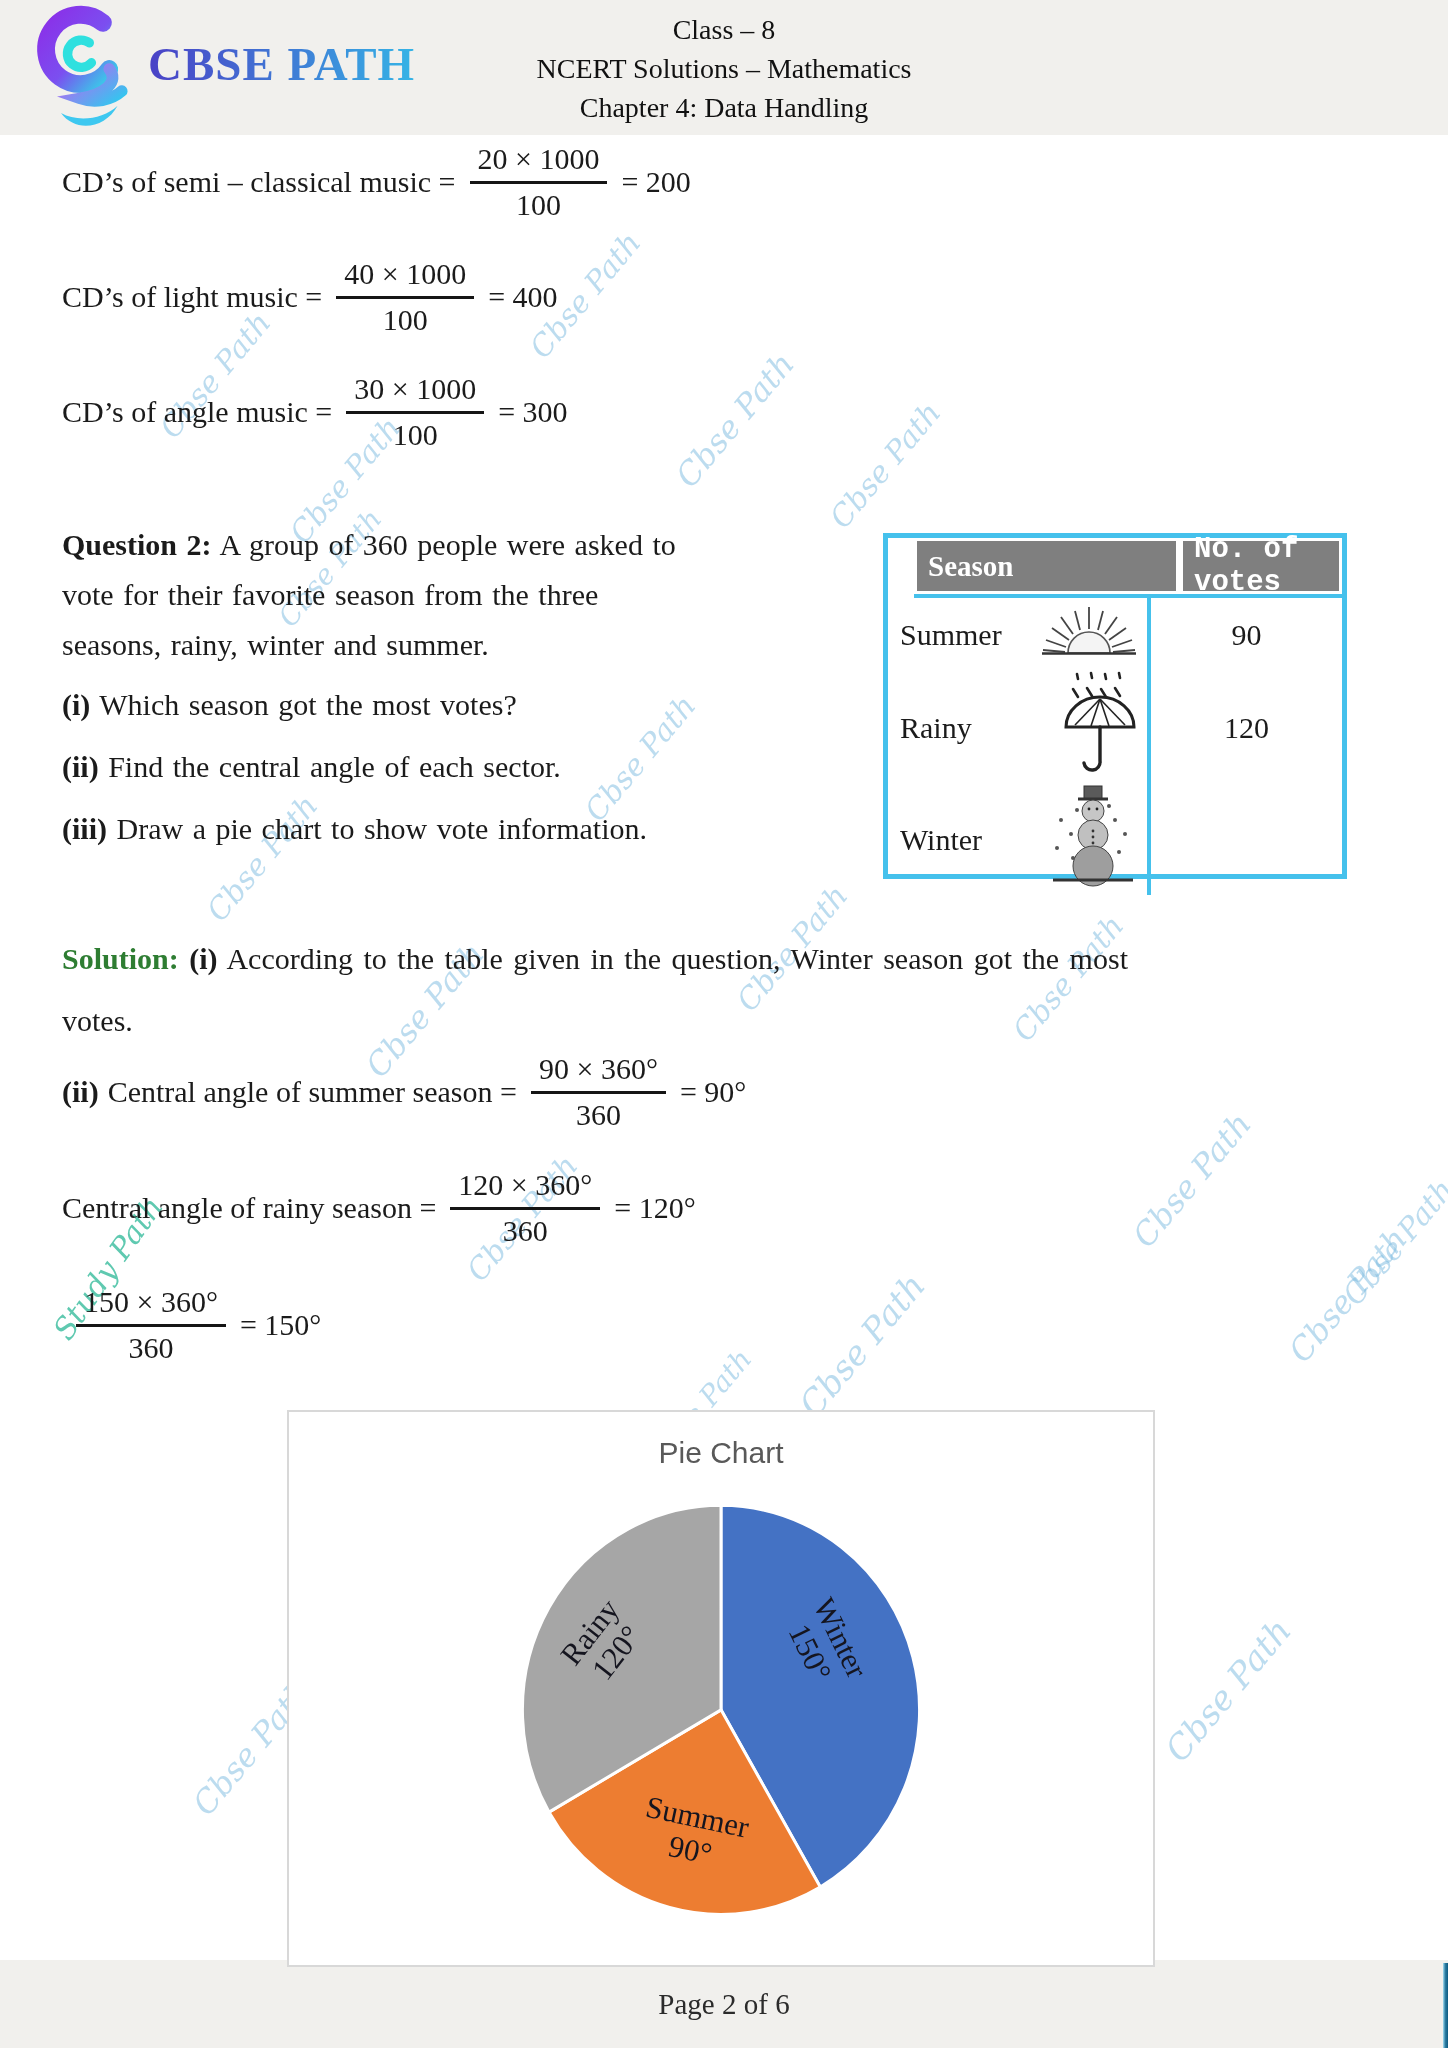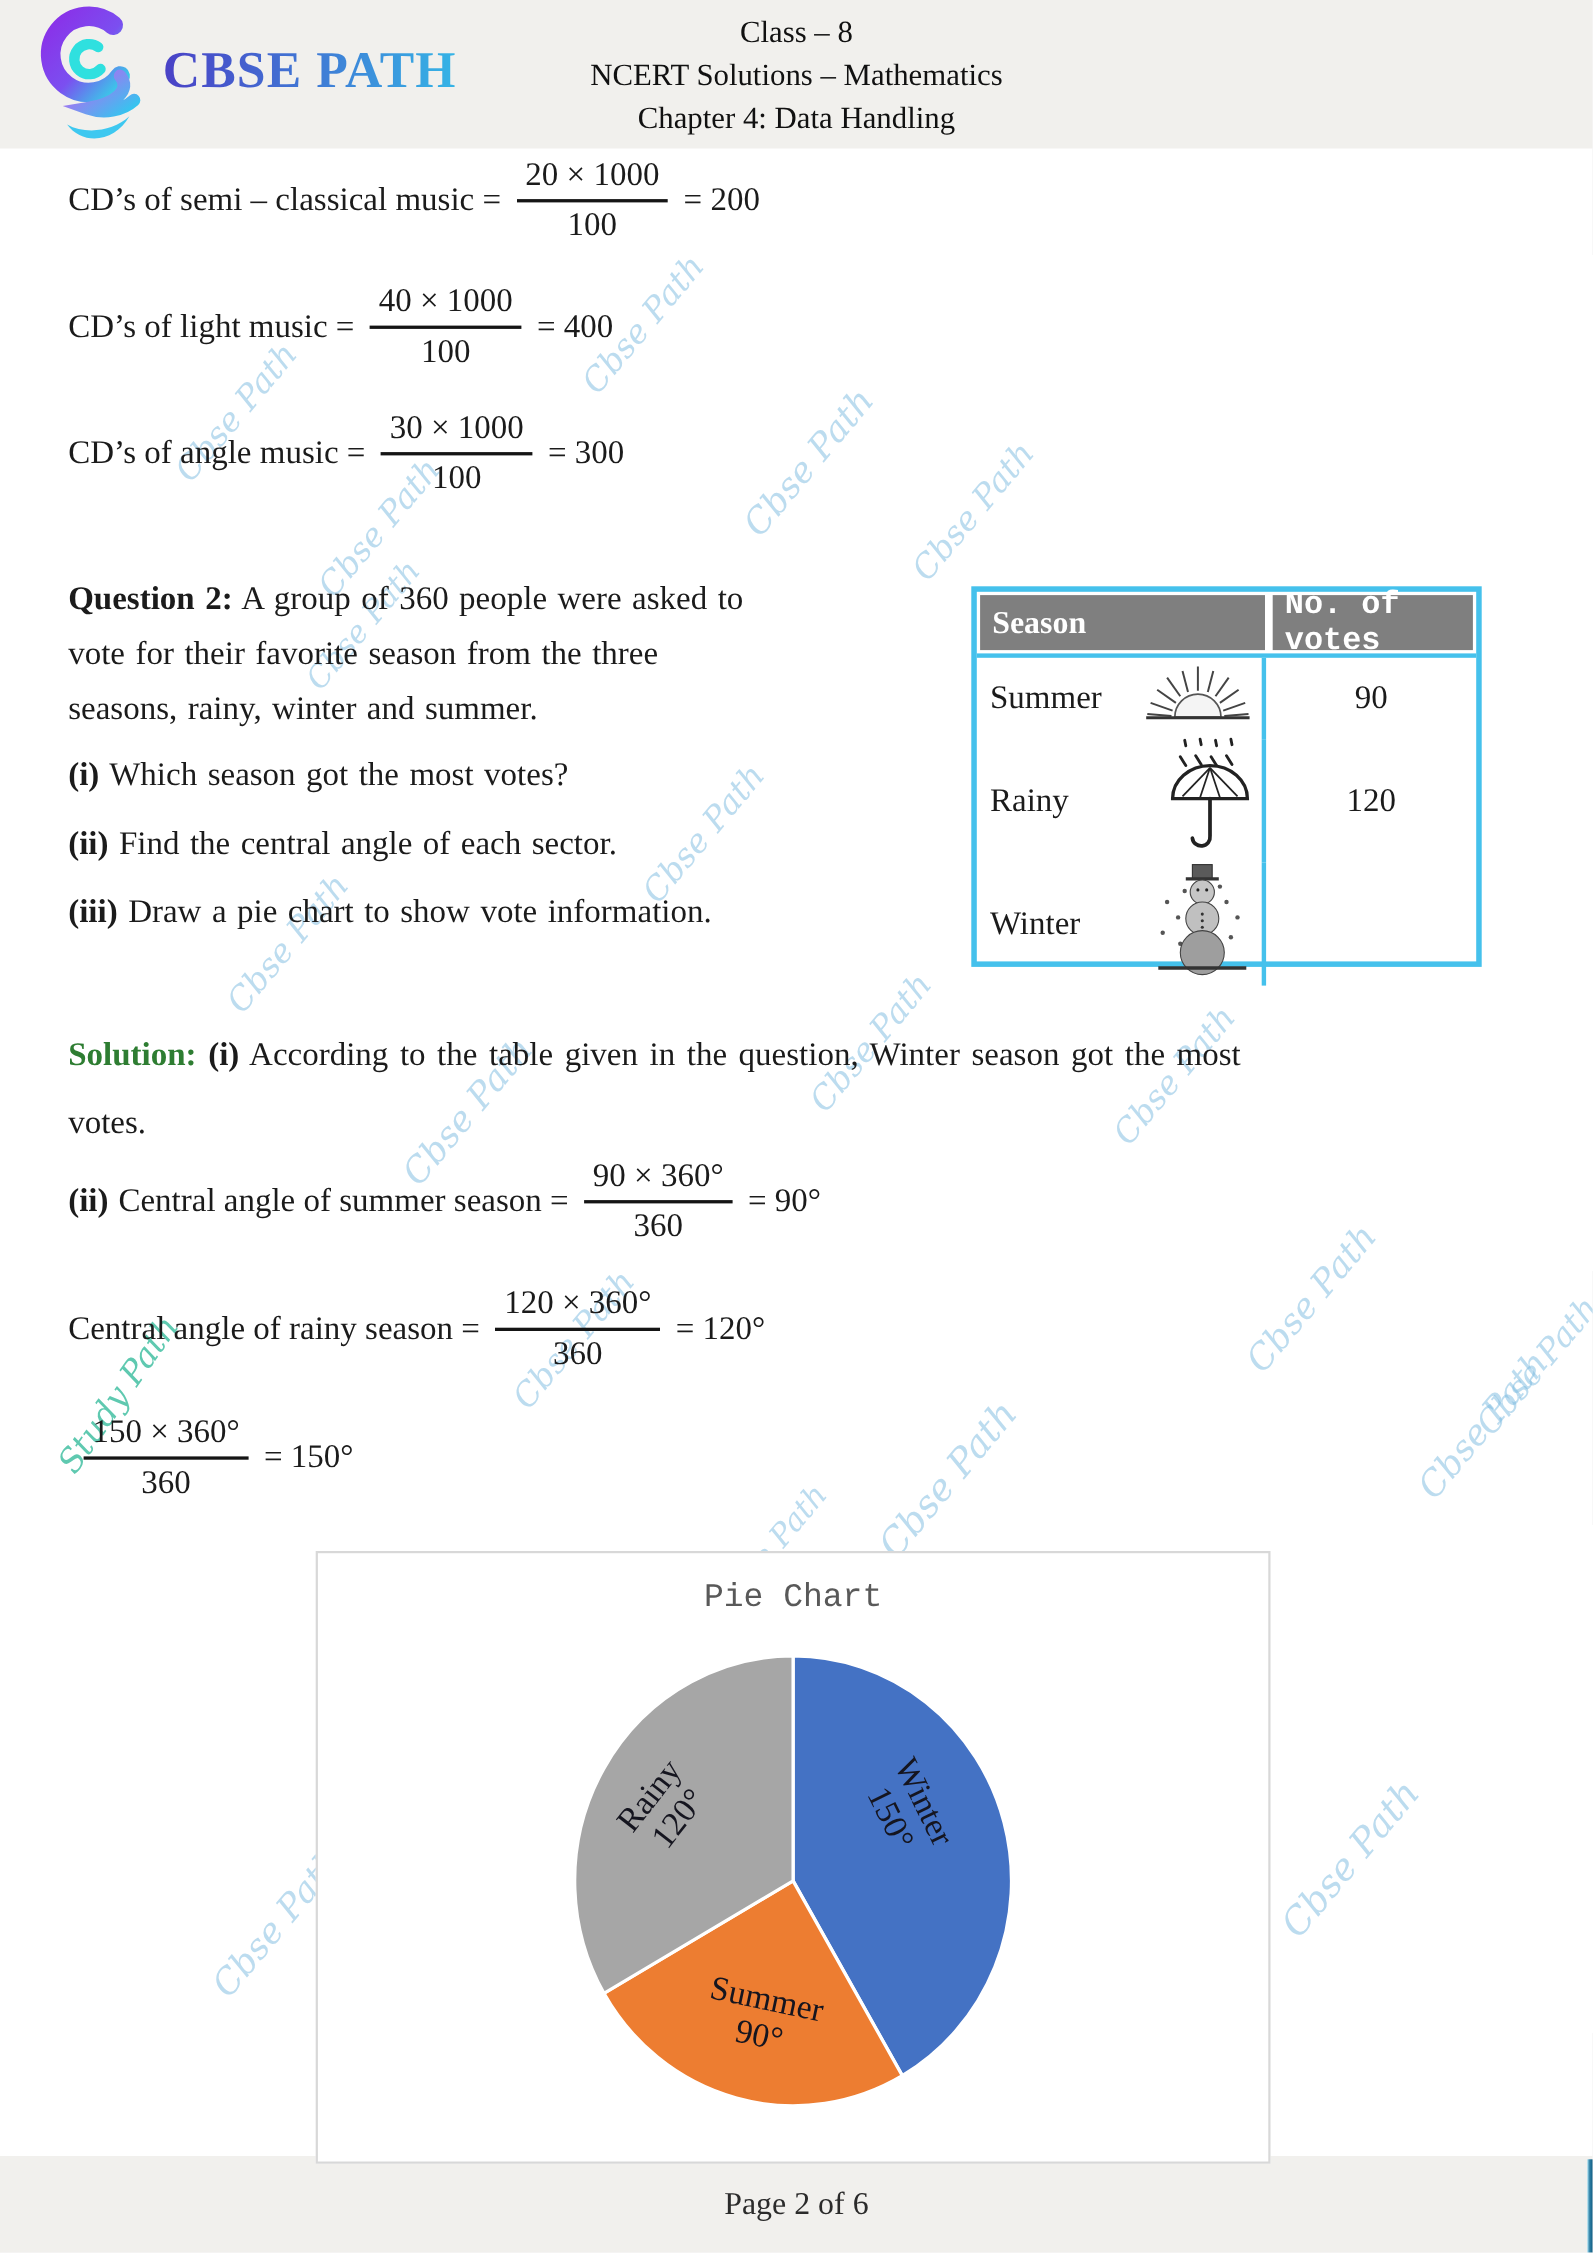--- a/index.html
+++ b/index.html
@@ -34,40 +34,40 @@
   
   .q{position:absolute;left:62px;top:520px;width:765px;font-size:30px;line-height:50px;word-spacing:2px;z-index:2;}
   .q .item{margin-top:10px;}
   .bold{font-weight:bold;}
   .sol{position:absolute;left:62px;top:928px;width:1348px;font-size:30px;line-height:62px;word-spacing:3px;z-index:2;}
   .sol .green{font-weight:bold;color:#2e7d32;}
 
   
   .stable{position:absolute;left:883px;top:533px;width:464px;height:346px;border:5px solid #45C1EC;
           background:#fff;box-sizing:border-box;display:flex;flex-direction:column;z-index:2;}
-  .thead{display:flex;padding:3px;gap:7px;border-bottom:4px solid #45C1EC;}
+  .thead{display:flex;padding:3px;gap:7px;border-bottom:4px solid #45C1EC;margin-left:26px;}
   .thead .th{background:#7f7f7f;color:#fff;font-weight:bold;font-size:29px;height:50px;
              display:flex;align-items:center;padding-left:11px;box-sizing:border-box;}
   .thead .th1{width:259px;}
   .thead .th2{flex:1;font-family:Liberation Mono, monospace;}
   .tbody{flex:1;display:flex;flex-direction:column;}
   .trow{display:flex;}
   .trow .c1{width:263px;border-right:4px solid #45C1EC;display:flex;align-items:center;
             padding-left:12px;box-sizing:border-box;font-size:30px;}
   .trow .c2{flex:1;display:flex;align-items:center;justify-content:center;font-size:30px;}
   .trow1{height:74px;}
   .trow2{height:112px;}
   .trow3{flex:1;}
   .sicon{margin-left:auto;margin-right:8px;flex:none;}
 
   
   .pie-box{position:absolute;left:287px;top:1410px;width:868px;height:557px;border:2px solid #d8d8d8;
            background:#fff;box-sizing:border-box;z-index:2;}
   .pie-title{position:absolute;top:24px;left:0;right:0;text-align:center;
-             font-family:Liberation Mono, monospace;font-size:30px;color:#595959;}
+             font-family:Liberation Sans, sans-serif;font-size:30px;color:#595959;}
   .pie-svg{position:absolute;left:0;top:0;width:100%;height:100%;}
   .pie-label{font-family:"Liberation Serif",serif;font-size:31px;fill:#15151f;text-anchor:middle;}
 </style>
 </head>
 <body>
 
 <div class="page">
 
   <div id="wm-layer">
       <div class="wm" style="left: 215px; top: 375px; font-size: 30px; transform: translate(-50%, -50%) rotate(-50deg);">Cbse Path</div>

